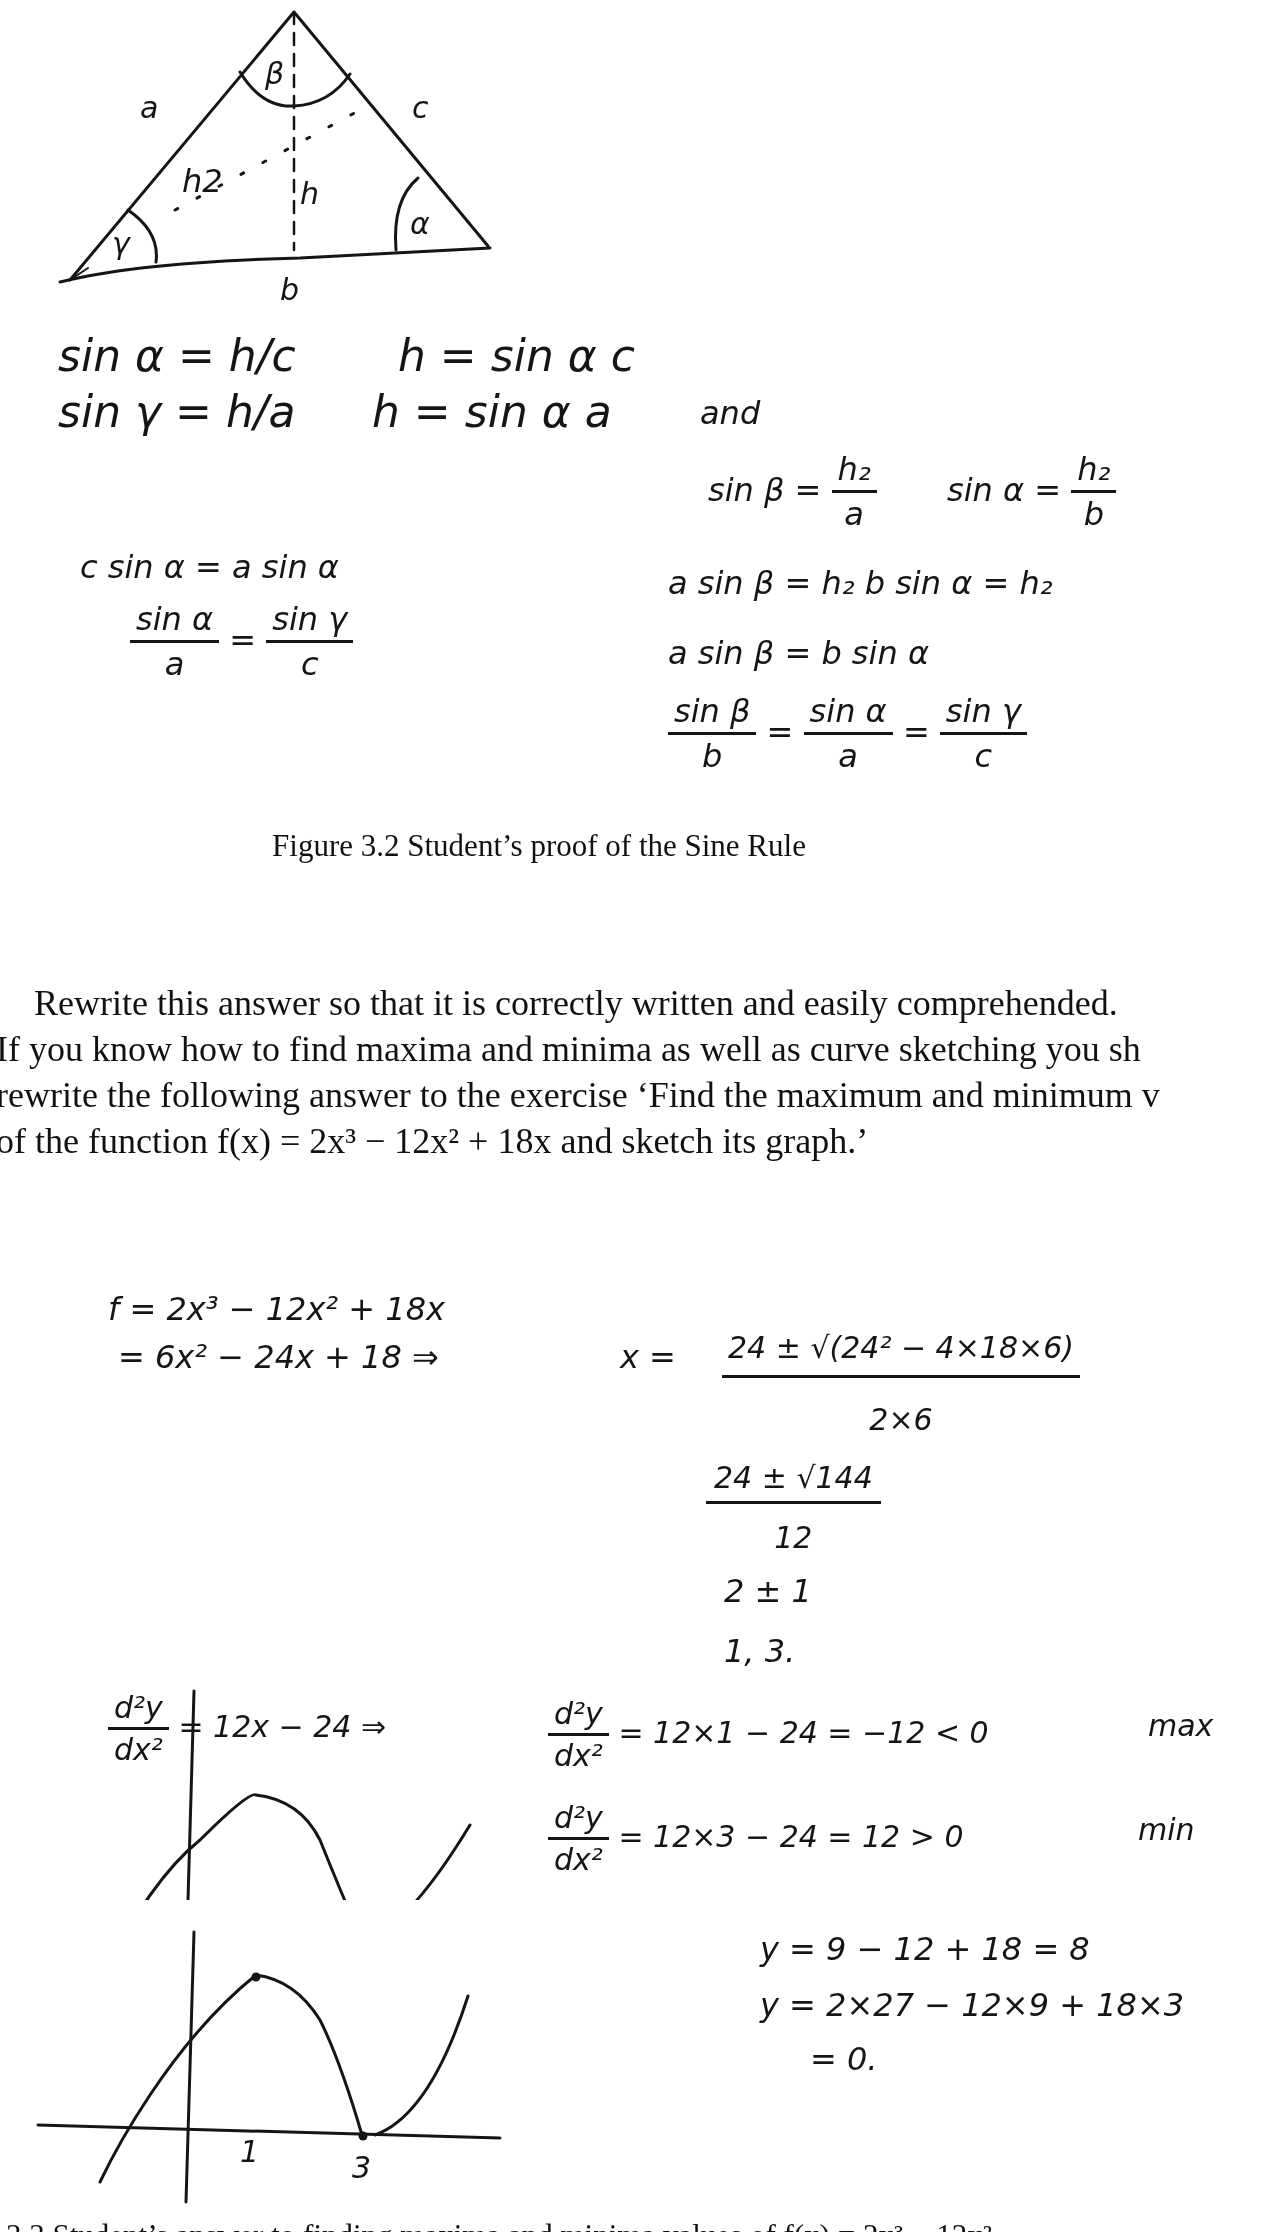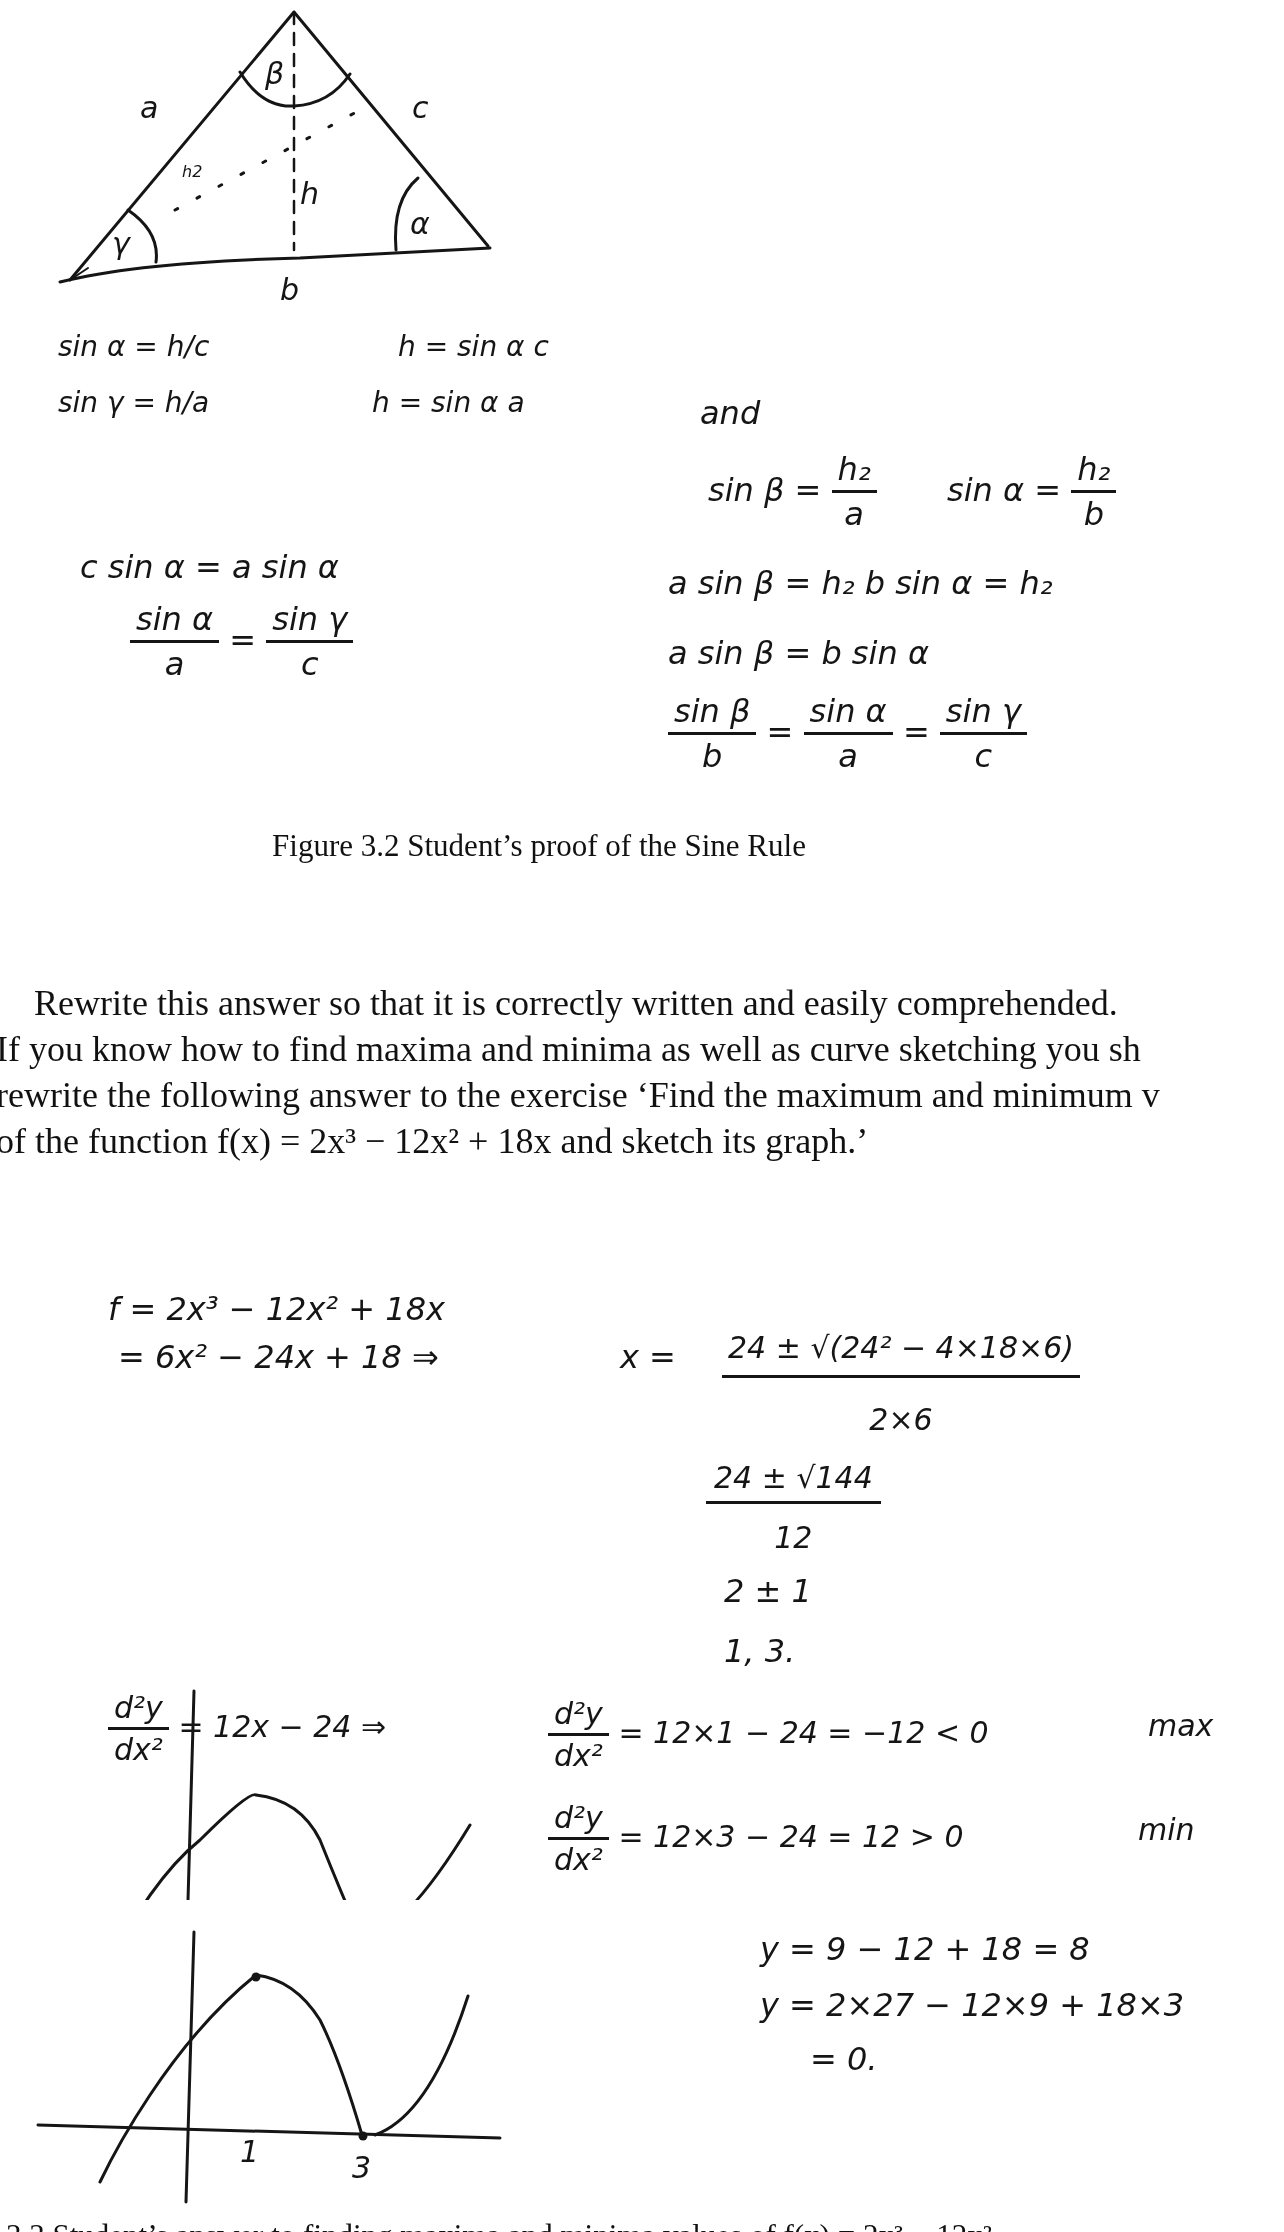--- a/index.html
+++ b/index.html
@@ -8,42 +8,42 @@
     .hand { font-family: "DejaVu Sans", sans-serif; color: #151515; font-style: italic; font-weight: normal; white-space: nowrap; }
     .serif { font-family: "Liberation Serif", "DejaVu Serif", serif; color: #111; white-space: nowrap; }
     .caption { font-size: 31px; }
     .body-text { font-size: 36px; line-height: 46px; }
     .frac { display: inline-flex; flex-direction: column; align-items: center; vertical-align: middle; }
     .frac .num { border-bottom: 3px solid #151515; padding: 0 6px 2px; }
     .frac .den { padding-top: 2px; }
     svg { position: absolute; overflow: visible; }
     .h30 { font-size: 30px; }
     .h32 { font-size: 32px; }
-    .h34 { font-size: 28px; }
+    .h34 { font-size: 44px; }
   </style>
 </head>
 <body>
 
 <div>
   <svg width="1284" height="300" style="left:0;top:0;">
     <g fill="none" stroke="#151515" stroke-width="3" stroke-linecap="round" stroke-linejoin="round">
       <path d="M70 280 L294 12 L488 246"></path>
       <path d="M60 282 Q140 262 300 258 L490 248"></path>
       <path d="M294 12 L294 250" stroke-dasharray="12 9" stroke-width="2.5"></path>
       <path d="M175 210 L360 110" stroke-dasharray="3 22" stroke-width="3"></path>
       <path d="M240 72 Q262 108 294 106 Q330 104 350 74"></path>
       <path d="M128 210 Q160 232 156 262"></path>
       <path d="M418 178 Q392 200 396 250"></path>
       <path d="M70 280 L88 268" stroke-width="2"></path>
     </g>
   </svg>
   <span class="abs hand h30" style="left:265px;top:56px;">β</span>
   <span class="abs hand h30" style="left:140px;top:90px;">a</span>
   <span class="abs hand h30" style="left:412px;top:90px;">c</span>
-  <span class="abs hand" style="left:182px;top:162px;font-size:16px;">h2</span>
+  <span class="abs hand" style="left:182px;top:162px;font-size:32px;">h2</span>
   <span class="abs hand h30" style="left:300px;top:176px;">h</span>
   <span class="abs hand h30" style="left:112px;top:226px;">γ</span>
   <span class="abs hand h30" style="left:410px;top:206px;">α</span>
   <span class="abs hand h30" style="left:280px;top:272px;">b</span>
 
   <span class="abs hand h34" style="left:58px;top:330px;">sin α = h/c</span>
   <span class="abs hand h34" style="left:372px;top:330px;margin-left:26px;">h = sin α c</span>
   <span class="abs hand h34" style="left:58px;top:386px;">sin γ = h/a</span>
   <span class="abs hand h34" style="left:372px;top:386px;">h = sin α a</span>
   <span class="abs hand h32" style="left:80px;top:540px;margin-top:8px;">c sin α = a sin α</span>

